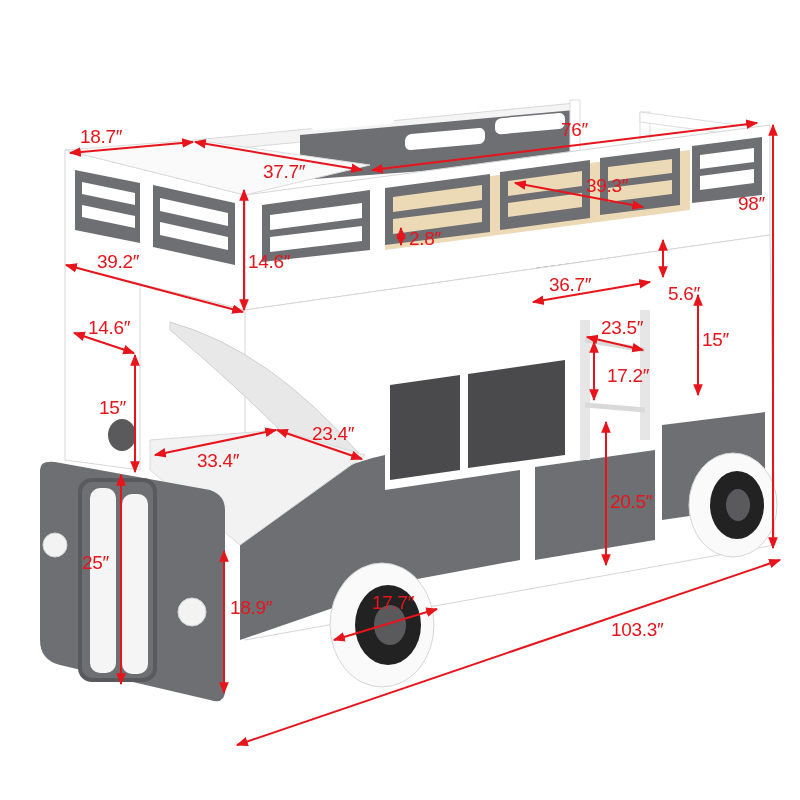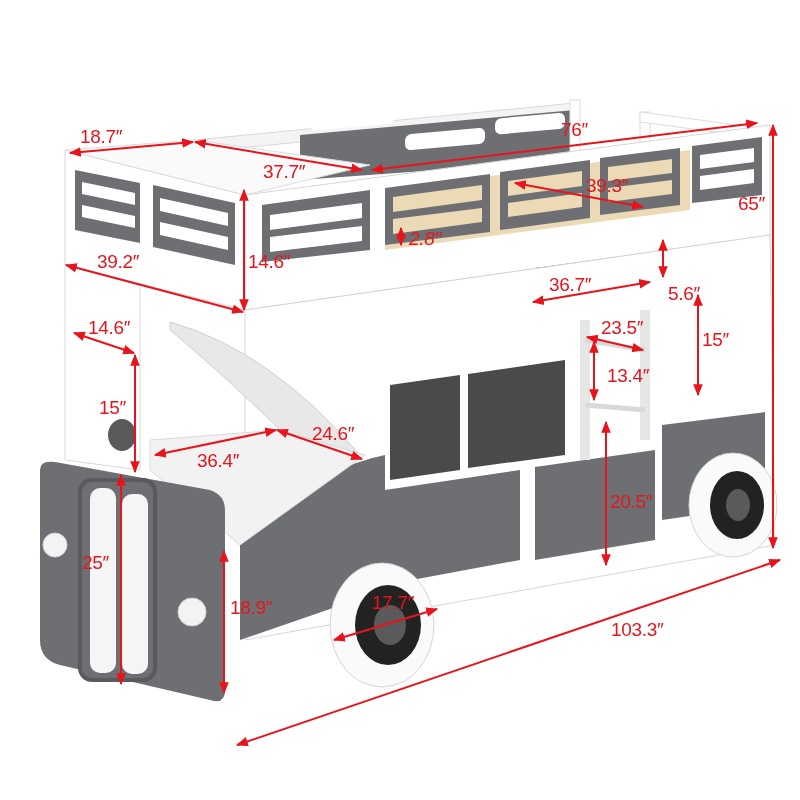--- a/index.html
+++ b/index.html
@@ -137,31 +137,31 @@
       <line x1="334" y1="640" x2="437" y2="609" marker-start="url(#arr)" marker-end="url(#arr)"></line>
       <line x1="237" y1="745" x2="780" y2="560" marker-start="url(#arr)" marker-end="url(#arr)"></line>
     </g>
   </svg>
 
   
   <span class="dim" style="left:80px;top:127px;">18.7″</span>
   <span class="dim" style="left:263px;top:127px;margin-top:35px;">37.7″</span>
   <span class="dim" style="left:561px;top:120px;">76″</span>
   <span class="dim" style="left:586px;top:176px;">39.3″</span>
-  <span class="dim" style="left:738px;top:194px;">65″</span>
-  <span class="dim" style="left:409px;top:229px;font-style:italic;">2.8″</span>
+  <span class="dim" style="left:738px;top:194px;">98″</span>
+  <span class="dim" style="left:409px;top:229px;">2.8″</span>
   <span class="dim" style="left:248px;top:252px;">14.6″</span>
   <span class="dim" style="left:97px;top:252px;">39.2″</span>
   <span class="dim" style="left:668px;top:256px;margin-top:28px;">5.6″</span>
   <span class="dim" style="left:549px;top:275px;">36.7″</span>
   <span class="dim" style="left:88px;top:318px;">14.6″</span>
   <span class="dim" style="left:601px;top:318px;">23.5″</span>
   <span class="dim" style="left:702px;top:330px;">15″</span>
-  <span class="dim" style="left:607px;top:366px;">13.4″</span>
+  <span class="dim" style="left:607px;top:366px;">17.2″</span>
   <span class="dim" style="left:99px;top:398px;">15″</span>
-  <span class="dim" style="left:312px;top:424px;">24.6″</span>
-  <span class="dim" style="left:197px;top:451px;">36.4″</span>
+  <span class="dim" style="left:312px;top:424px;">23.4″</span>
+  <span class="dim" style="left:197px;top:451px;">33.4″</span>
   <span class="dim" style="left:610px;top:492px;">20.5″</span>
   <span class="dim" style="left:82px;top:553px;text-align:center;">25″</span>
   <span class="dim" style="left:230px;top:598px;">18.9″</span>
   <span class="dim" style="left:372px;top:593px;">17.7″</span>
   <span class="dim" style="left:611px;top:620px;">103.3″</span>
 </div>
 
 </body></html>

